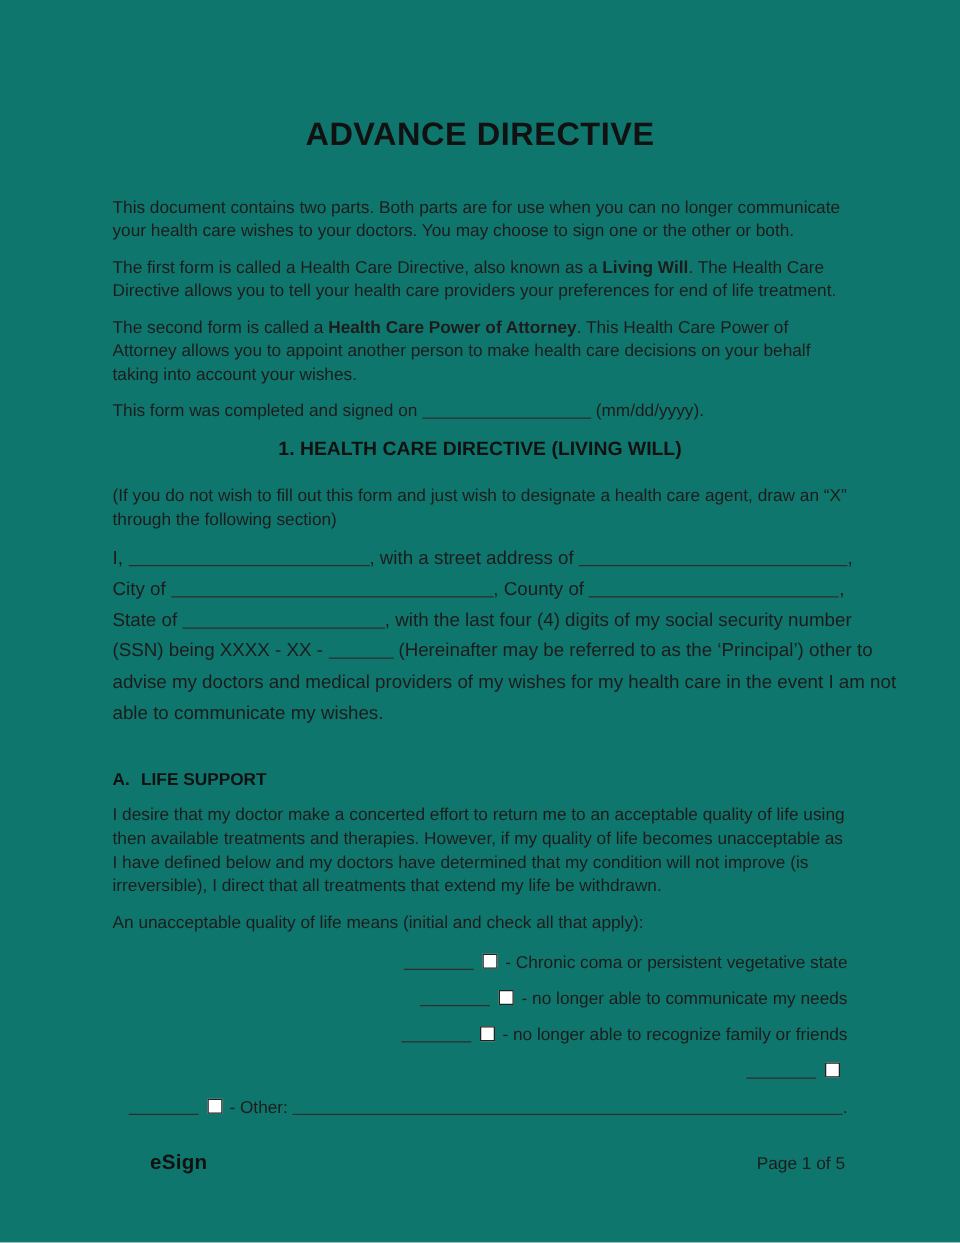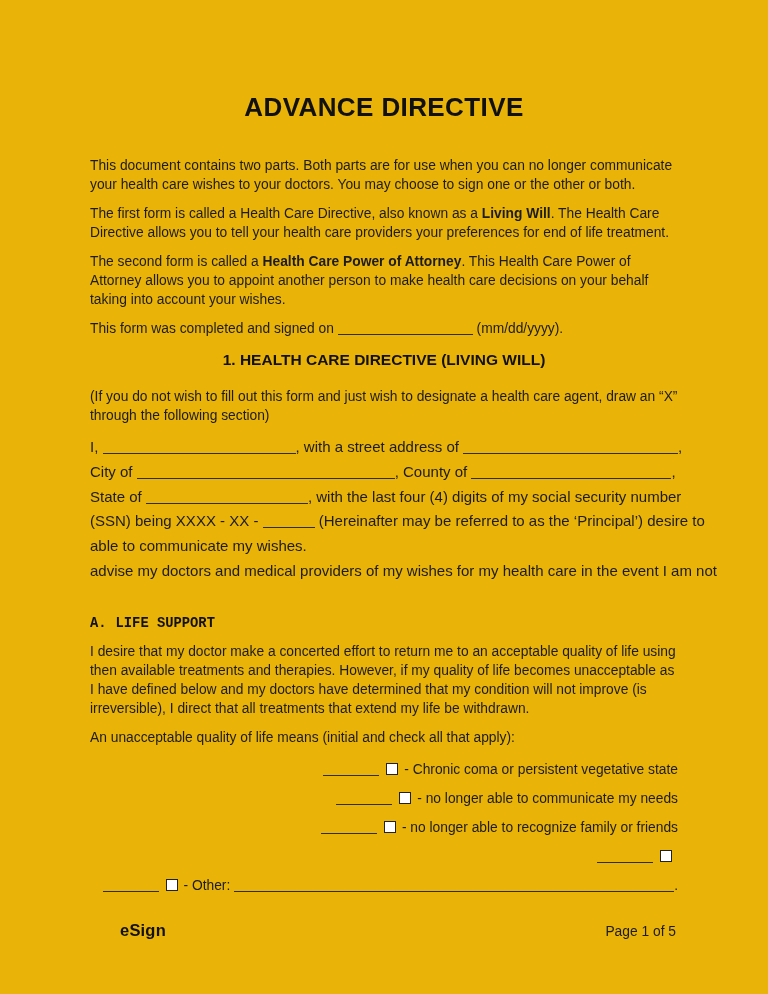--- a/index.html
+++ b/index.html
@@ -2,21 +2,21 @@
 <html><head>
 <meta charset="utf-8">
 <title>Advance Directive</title>
 <style>
   html, body { margin: 0; padding: 0; background: #ffffff; }
   .page {
     position: relative;
     width: 768px;
     height: 994px;
     margin: 0 auto;
-    background: #eab308;
+    background: #0f766e;
     font-family: "Liberation Sans", sans-serif;
     color: #1c1c1c;
     overflow: hidden;
   }
   .content { padding: 92px 90px 0 90px; }
 
   .doc-title {
     margin: 0 0 34px 0;
     text-align: center;
     font-size: 26px;
@@ -45,21 +45,20 @@
 
   .fill-section { margin: 0 0 12px 0; }
   .fill-line { font-size: 15px; line-height: 24.8px; white-space: nowrap; }
 
   .sub-heading {
     font-size: 13.8px;
     line-height: 19px;
     font-weight: bold;
     margin: 30px 0 9px 0;
     color: #111;
-    font-family: Liberation Mono, monospace;
   }
   .sub-heading .heading-text { margin-left: 9px; }
 
   .options { margin-top: 13px; }
   .opt-row { font-size: 13.8px; line-height: 19px; margin-bottom: 10px; white-space: nowrap; text-align: right; }
 
   .blank {
     display: inline-block;
     border-bottom: 1.3px solid #2e2e2e;
     height: 13px;
@@ -115,23 +114,23 @@
     <div class="signed-line"><span>This form was completed and signed on </span><span class="blank w-signed"></span><span> (mm/dd/yyyy).</span></div>
 
     <h2 class="section-heading">1. HEALTH CARE DIRECTIVE (LIVING WILL)</h2>
 
     <p class="para">(If you do not wish to fill out this form and just wish to designate a health care agent, draw an “X” through the following section)</p>
 
     <div class="fill-section">
       <div class="fill-line"><span>I, </span><span class="blank w-name"></span><span>, with a street address of </span><span class="blank w-addr"></span><span>,</span></div>
       <div class="fill-line"><span>City of </span><span class="blank w-city"></span><span>, County of </span><span class="blank w-county"></span><span>,</span></div>
       <div class="fill-line"><span>State of </span><span class="blank w-state"></span><span>, with the last four (4) digits of my social security number</span></div>
-      <div class="fill-line"><span>(SSN) being XXXX - XX - </span><span class="blank w-ssn"></span><span> (Hereinafter may be referred to as the ‘Principal’) desire to</span></div>
+      <div class="fill-line"><span>(SSN) being XXXX - XX - </span><span class="blank w-ssn"></span><span> (Hereinafter may be referred to as the ‘Principal’) other to</span></div>
+      <div class="fill-line">advise my doctors and medical providers of my wishes for my health care in the event I am not</div>
       <div class="fill-line">able to communicate my wishes.</div>
-      <div class="fill-line">advise my doctors and medical providers of my wishes for my health care in the event I am not</div>
     </div>
 
     <h3 class="sub-heading"><span>A.</span><span class="heading-text">LIFE SUPPORT</span></h3>
 
     <p class="para">I desire that my doctor make a concerted effort to return me to an acceptable quality of life using then available treatments and therapies. However, if my quality of life becomes unacceptable as I have defined below and my doctors have determined that my condition will not improve (is irreversible), I direct that all treatments that extend my life be withdrawn.</p>
 
     <p class="para">An unacceptable quality of life means (initial and check all that apply):</p>
 
     <div class="options">
       <div class="opt-row"><span class="blank w-init"></span><span class="checkbox"></span><span>- Chronic coma or persistent vegetative state</span></div>

